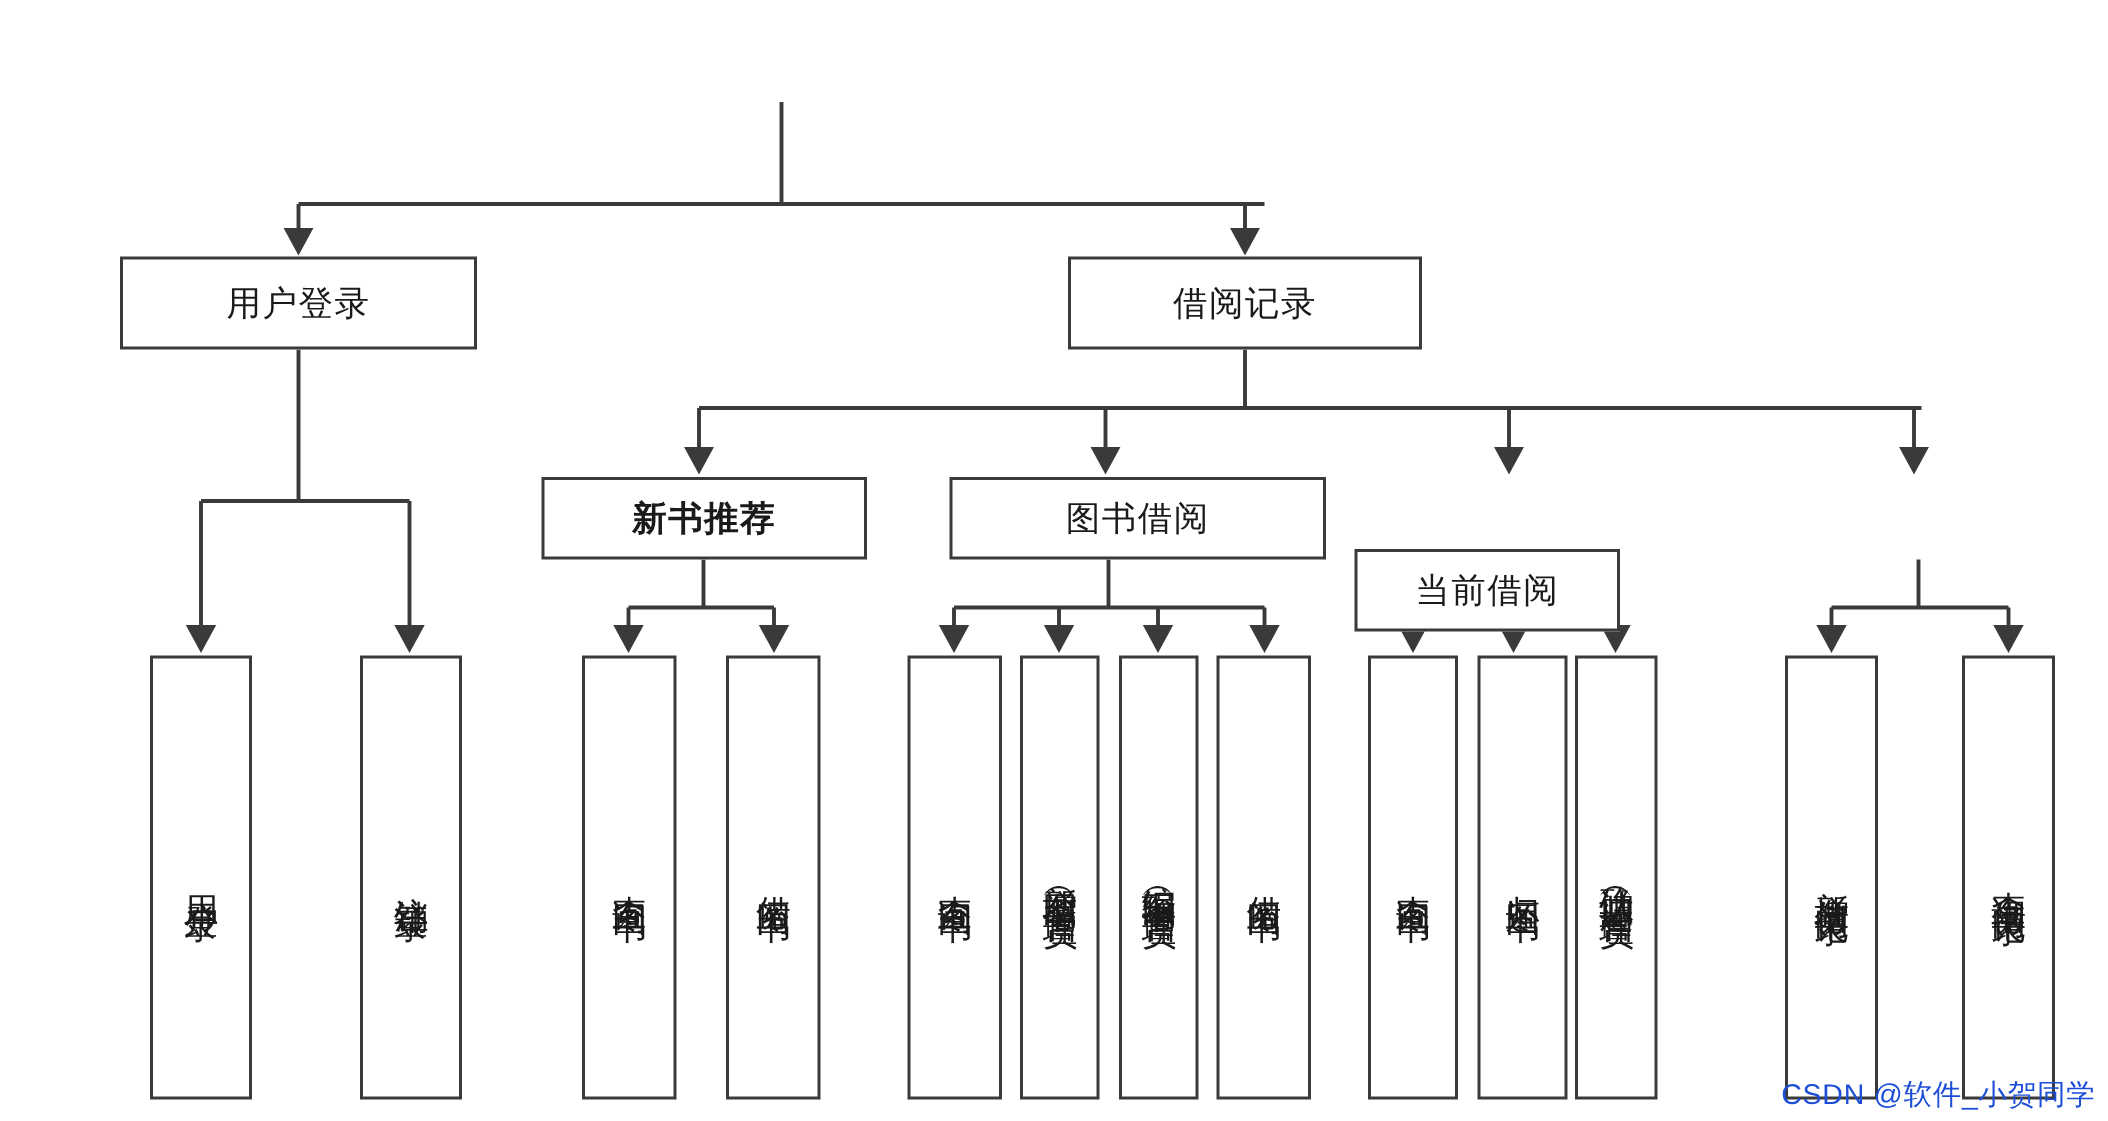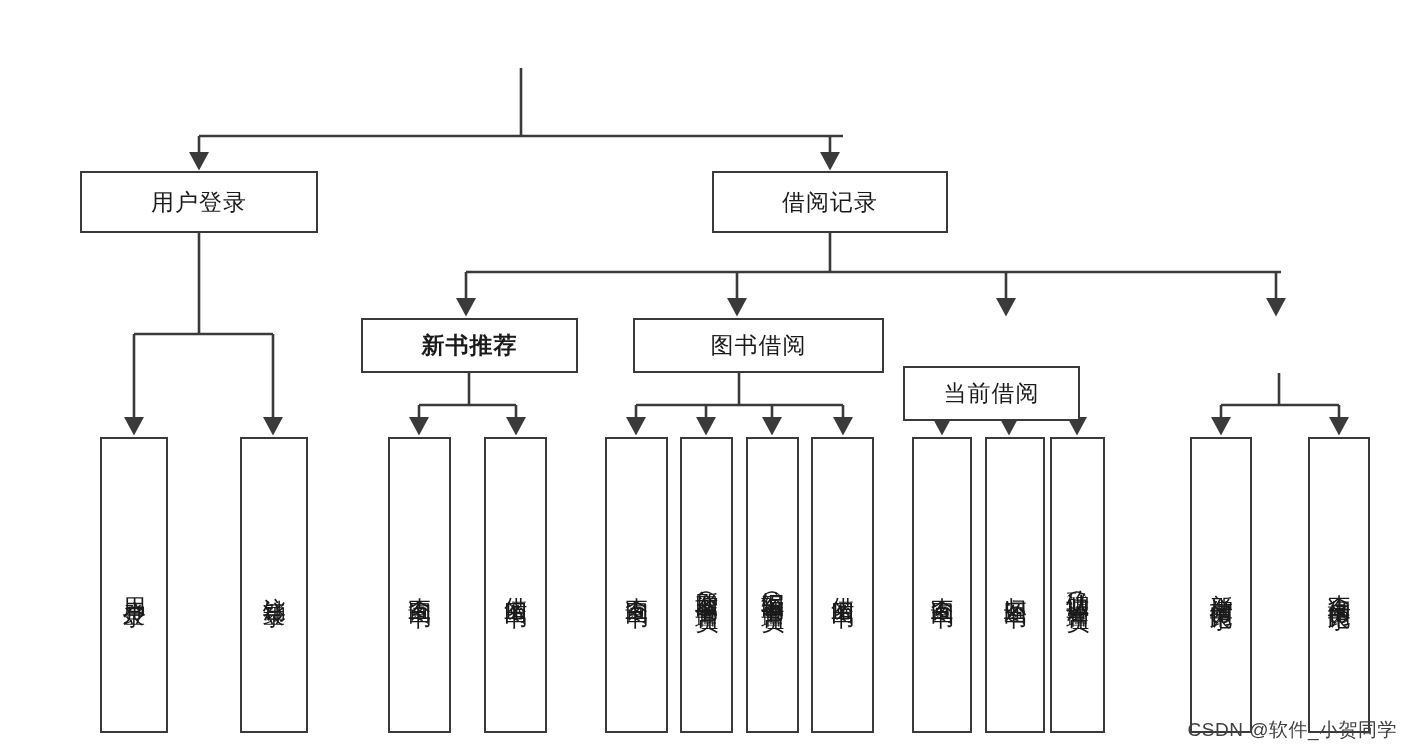--- a/index.html
+++ b/index.html
@@ -53,21 +53,21 @@
     writing-mode: vertical-rl;
     text-orientation: upright;
     display: block;
     text-align: center;
   }
   .watermark {
     position: absolute;
     right: 8px;
     bottom: 4px;
     font-size: 19px;
-    color: #404040;
+    color: #1d4ed8;
     letter-spacing: 0.5px;
     white-space: nowrap;
   }
 </style>
 </head>
 <body>
 
 <div id="diagram-root">
 
   <svg class="connectors" viewBox="0 0 1405 747" xmlns="http://www.w3.org/2000/svg">

